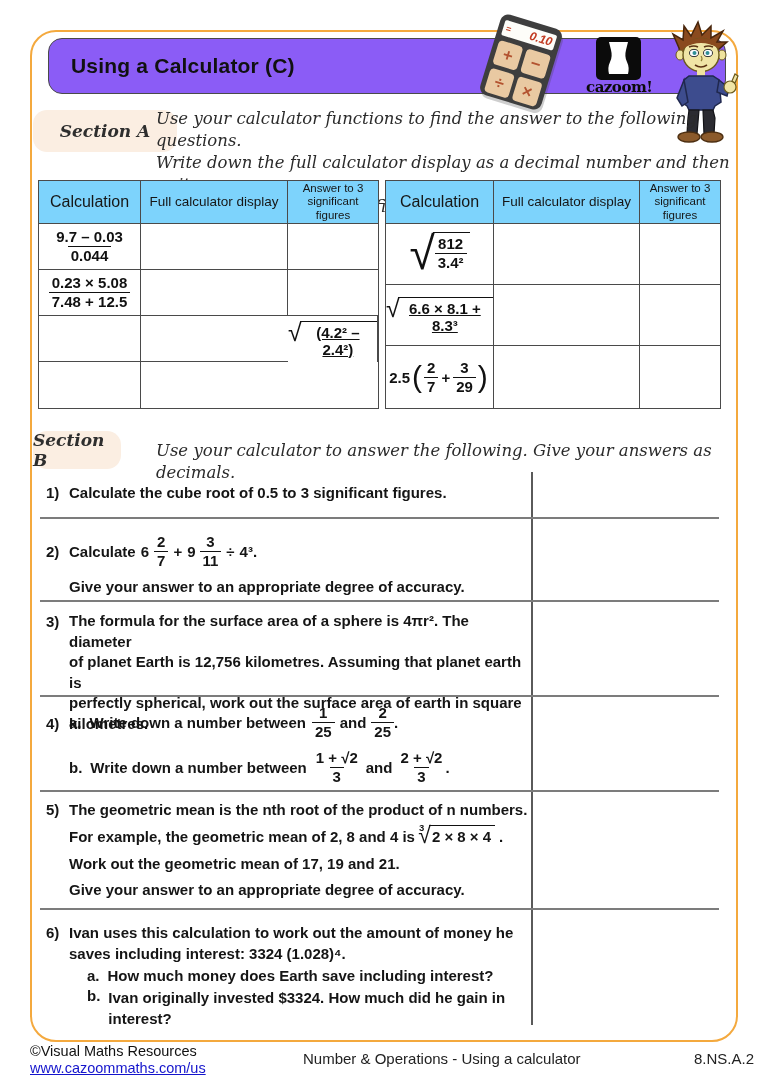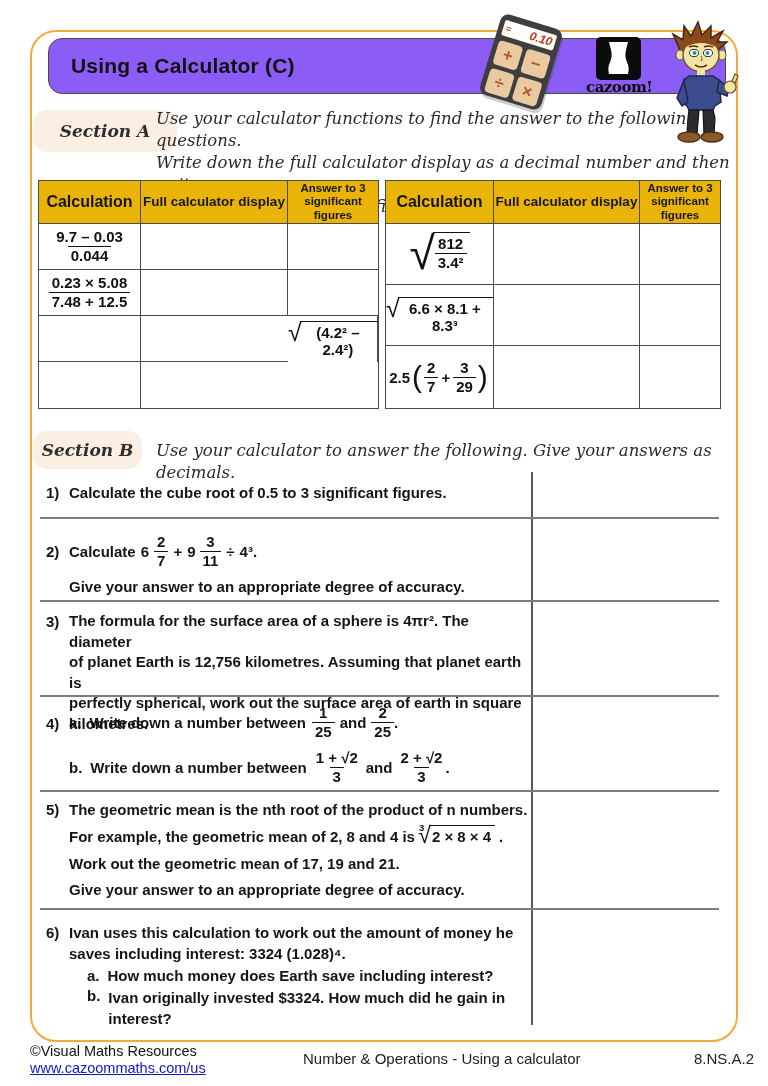--- a/index.html
+++ b/index.html
@@ -49,46 +49,46 @@
   }
   .character { position:absolute; left:651px; top:18px; }
   
   .sec-label {
     position:absolute; background:#FBEEE2; border-radius:14px;
     display:flex; align-items:center; justify-content:center;
     font-family:"DejaVu Serif", serif; font-weight:700; font-style:italic;
     font-size:17px; color:#2e2e2e;
   }
   .sec-a-label { left:33px; top:110px; width:144px; height:42px; }
-  .sec-b-label { left:33px; top:431px; width:109px; height:38px; }
+  .sec-b-label { left:33px; top:431px; width:88px; height:38px; }
   .instr {
     position:absolute; font-family:"DejaVu Serif", serif; font-style:italic;
     font-size:16.5px; color:#2b2b2b;
   }
   .instr .ln { display:block; line-height:22px; }
   .sec-a-instr { left:156px; top:108px; width:580px; }
   .sec-b-instr { left:156px; top:440px; width:580px; }
   
   .tbl { position:absolute; top:180px; display:grid; border:1.6px solid #4a4a4a; background:#fff; }
   .tbl-left  { left:38px;  grid-template-columns:102px 147px 90px; grid-template-rows:43px 46px 46px 46px 46px; }
   .tbl-right { left:385px; grid-template-columns:108px 146px 80px; grid-template-rows:43px 61px 61px 62px; }
   .cell {
     border-right:1.2px solid #4a4a4a; border-bottom:1.2px solid #4a4a4a;
     display:flex; align-items:center; justify-content:center; text-align:center;
   }
   .cell.cl { border-right:none; } .cell.rl { border-bottom:none; }
-  .th { background:#eab308; font-weight:700; line-height:1.18; padding:1px; }
+  .th { background:#7dd3fc; font-weight:400; line-height:1.18; padding:1px; }
   .th.h1 { font-size:16px; } .th.h2 { font-size:13.5px; } .th.h3 { font-size:11.5px; }
   .mexp { font-weight:700; font-size:15px; color:#111; display:flex; align-items:center; justify-content:center; }
   .frac { display:inline-flex; flex-direction:column; align-items:center; line-height:1.2; vertical-align:middle; }
   .frac .fn { padding:0 3px; }
   .frac .fd { border-top:1.7px solid #111; padding:0 3px; }
   .sqrt { display:inline-flex; align-items:flex-start; }
   .sqrt .rad { font-weight:400; line-height:.95; margin-right:-2px; }
-  .sqrt .cont { border-top:1.7px solid #111; padding:2px 3px 0 2px; }
+  .sqrt .cont { border-top:1.7px solid #111; padding:2px 3px 0 2px;text-decoration:underline; }
   .rad-s { font-size:25px; }
   .rad-l { font-size:46px; }
   .bigp { font-size:30px; font-weight:400; line-height:1; padding:0 2px; }
   
   .vline { position:absolute; left:531px; top:472px; width:1.6px; height:553px; background:#5a5a5a; }
   .hdiv  { position:absolute; left:40px; width:679px; height:1.8px; background:#7c7c7c; }
   .q { position:absolute; left:46px; width:482px; font-size:15px; font-weight:700; color:#151515; }
   .q .qnum { position:absolute; left:0; top:0; line-height:21px; }
   .q .qbody { margin-left:23px; }
   .q .ln { display:block; line-height:21px; }

